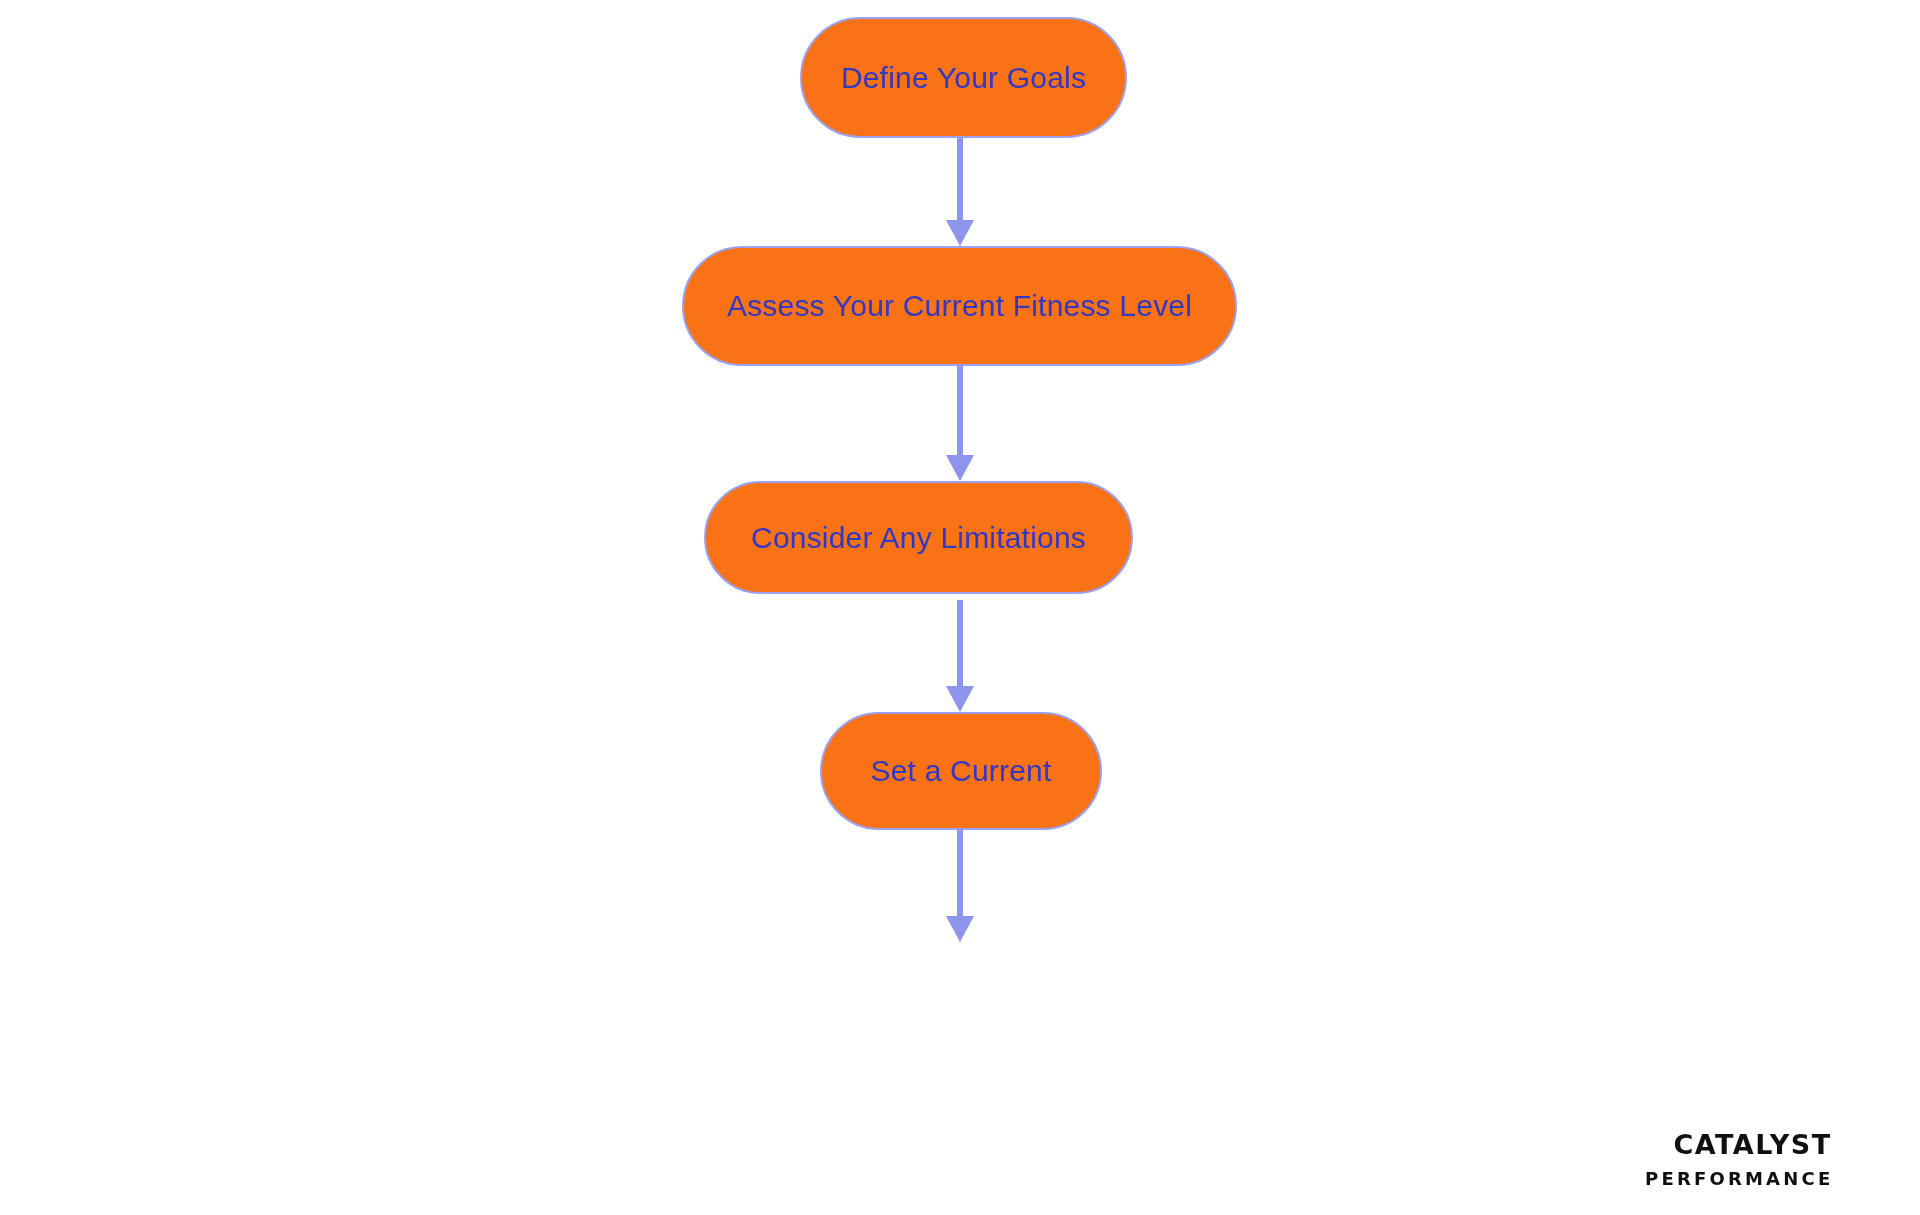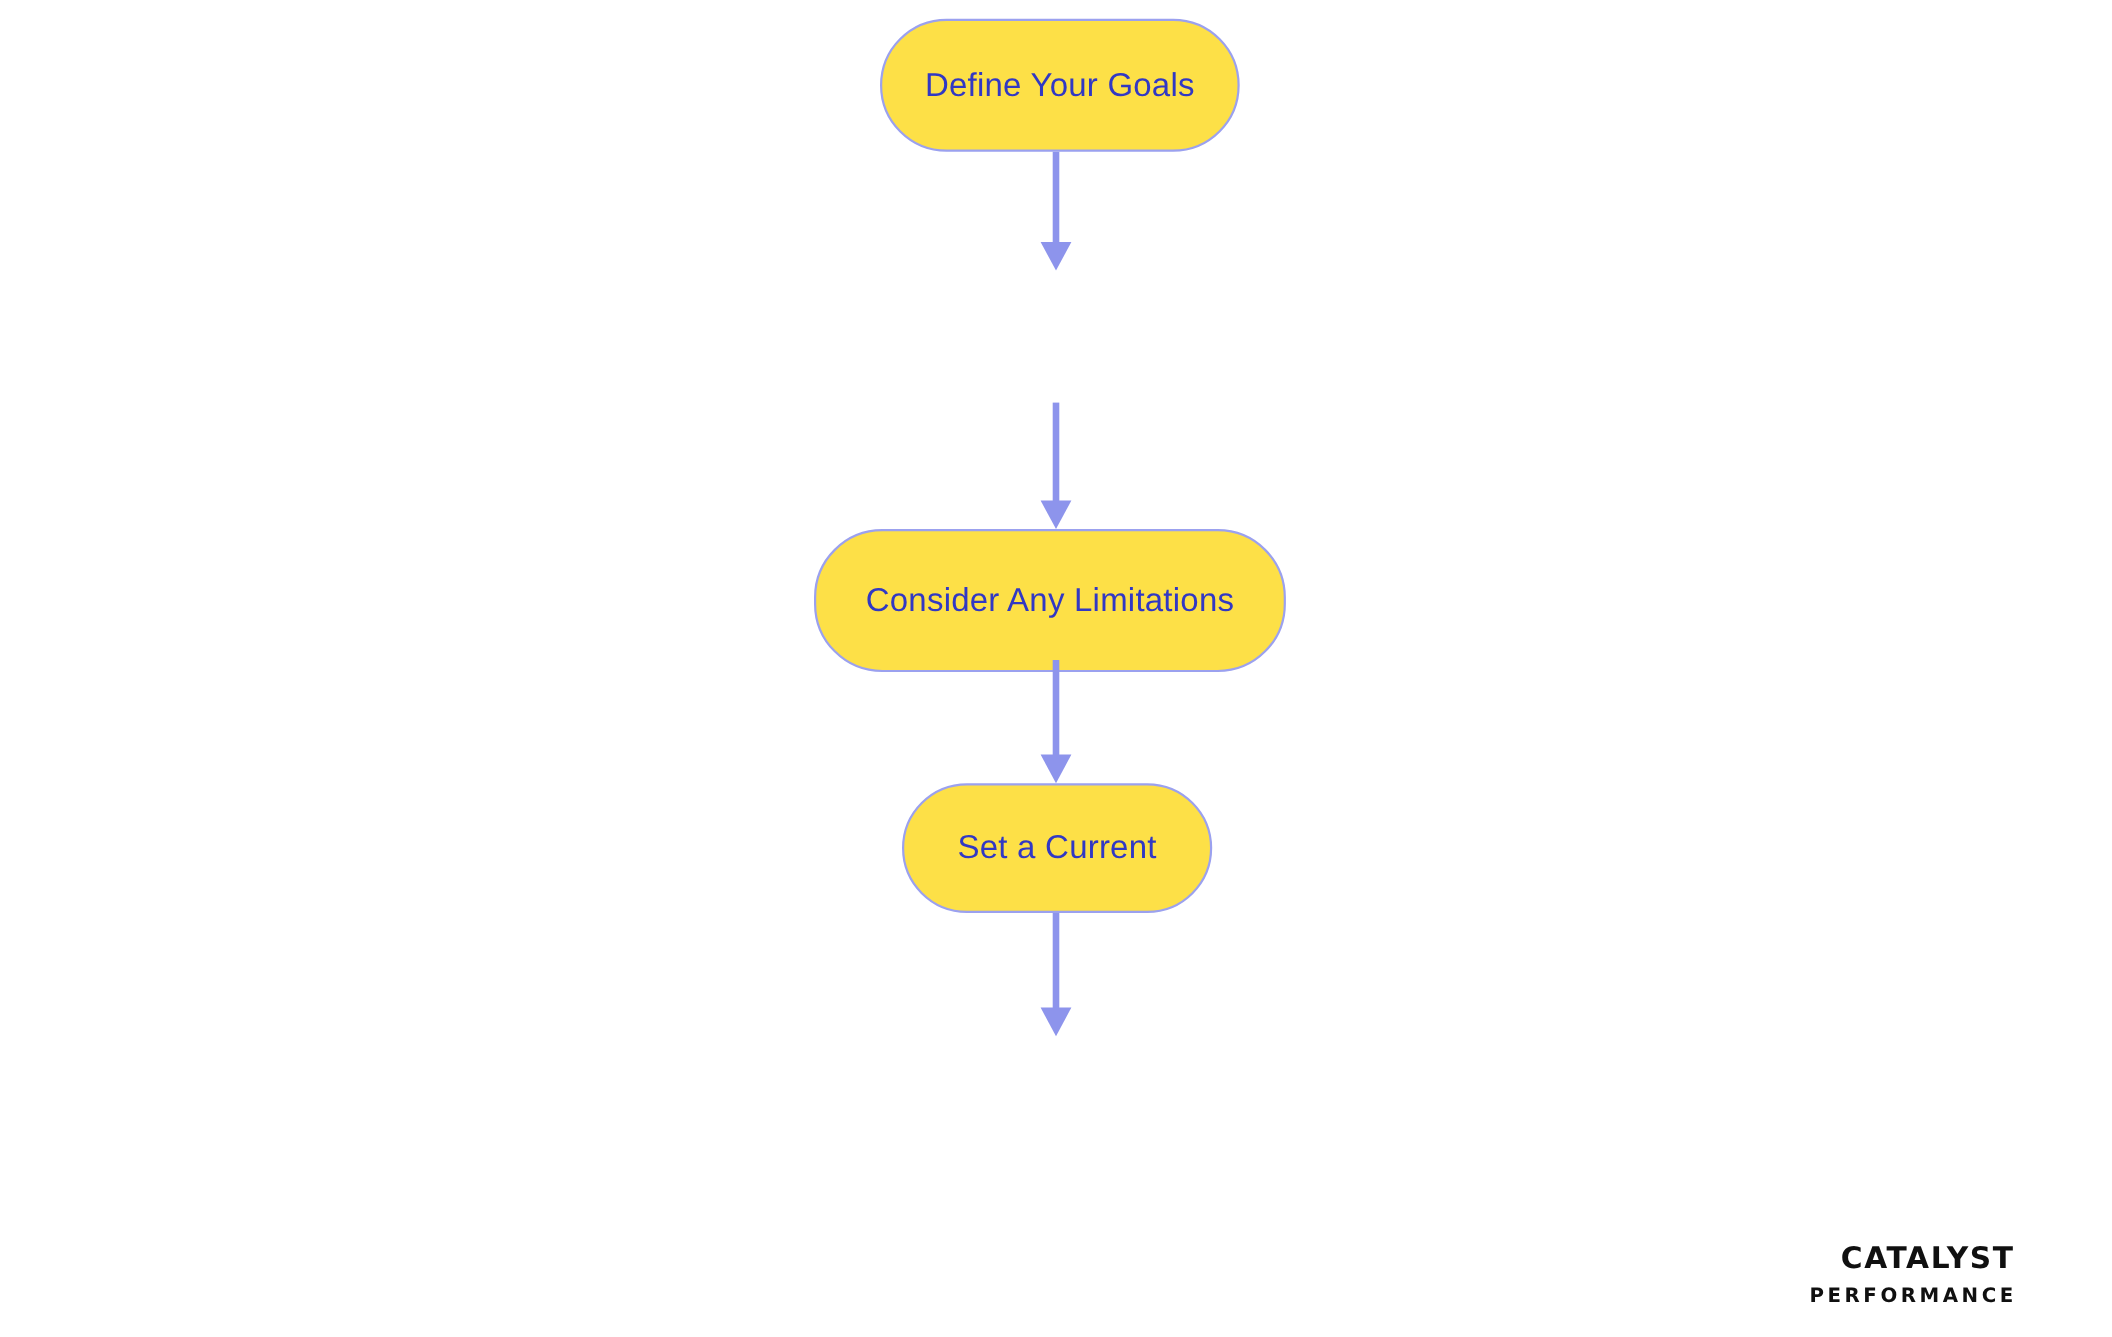--- a/index.html
+++ b/index.html
@@ -13,35 +13,35 @@
     height: 1215px;
     background: #ffffff;
     overflow: hidden;
     font-family: "Liberation Sans", sans-serif;
   }
 
   
   .node {
     position: absolute;
     box-sizing: border-box;
-    background: #fde047;
+    background: #f97316;
     border: 2px solid #9ba1ef;
     border-radius: 62px;
     display: flex;
     align-items: center;
     justify-content: center;
     text-align: center;
     color: #3138c4;
     font-size: 30px;
     letter-spacing: 0.2px;
     white-space: nowrap;
   }
   .node-1 { left: 800px; top: 17px;  width: 327px; height: 121px; }
   .node-2 { left: 682px; top: 246px; width: 555px; height: 120px; }
-  .node-3 { left: 740px; top: 481px; width: 429px; height: 130px; }
+  .node-3 { left: 704px; top: 481px; width: 429px; height: 113px; }
   .node-4 { left: 820px; top: 712px; width: 282px; height: 118px; }
   .node-5 { left: 773px; top: 942px; width: 372px; height: 118px; }
 
   
   .arrow {
     position: absolute;
     left: 946px;   
     width: 28px;
   }
   .arrow-1 { top: 138px; height: 108px; }
@@ -97,20 +97,21 @@
 
 <div id="canvas">
 
   <div class="node node-1">Define Your Goals</div>
 
   <div class="arrow arrow-1">
     <div class="shaft"></div>
     <div class="head"></div>
   </div>
 
+  <div class="node node-2">Assess Your Current Fitness Level</div>
 
   <div class="arrow arrow-2">
     <div class="shaft"></div>
     <div class="head"></div>
   </div>
 
   <div class="node node-3">Consider Any Limitations</div>
 
   <div class="arrow arrow-3">
     <div class="shaft"></div>

